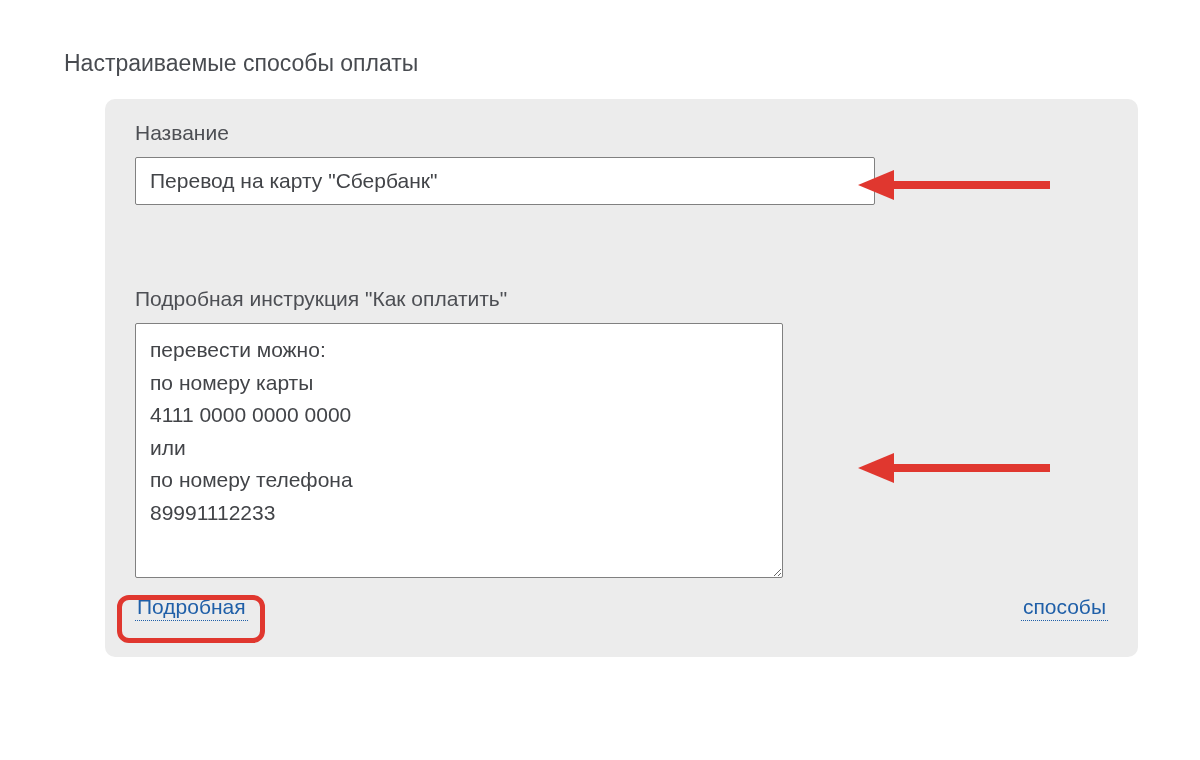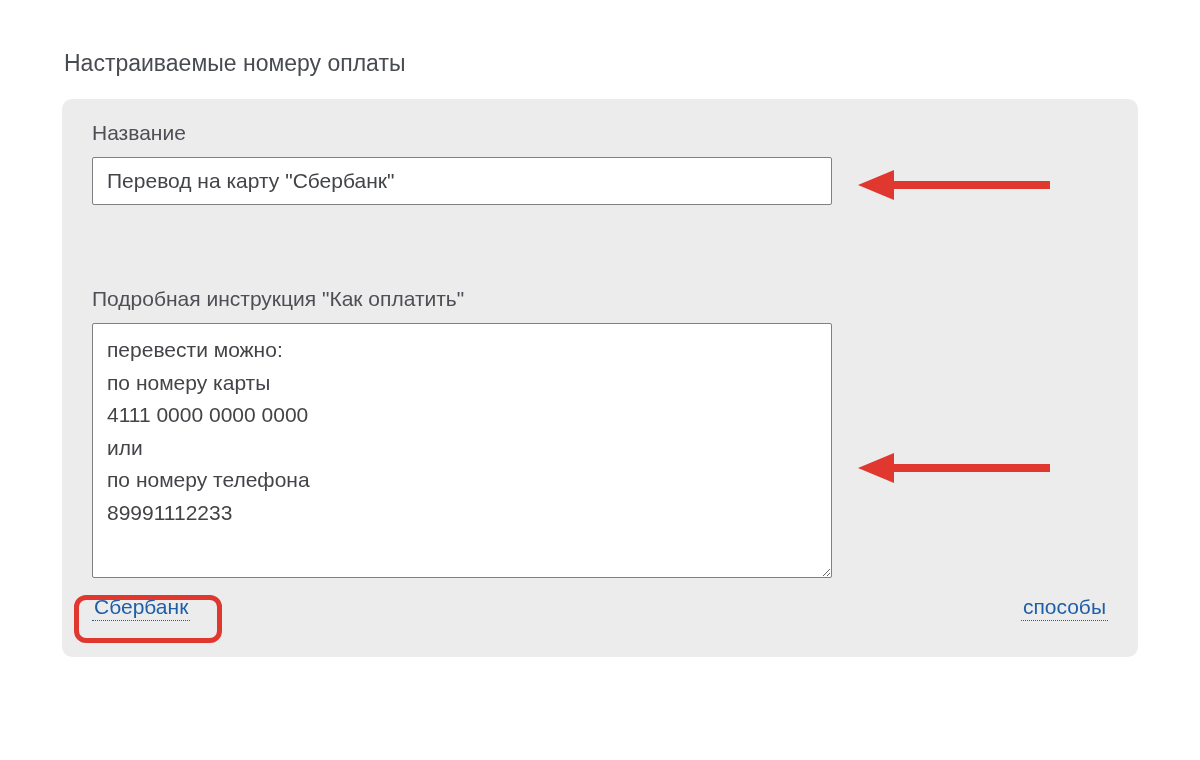--- a/index.html
+++ b/index.html
@@ -24,20 +24,21 @@
     margin: 0 0 22px 2px;
     font-weight: 400;
   }
 
   .card {
     background: #ececec;
     border-radius: 10px;
     padding: 22px 30px 36px 30px;
     box-sizing: border-box;
     position: relative;
+    margin-left: 43px;
   }
 
   .field-label {
     font-size: 21px;
     color: #4d4f54;
     margin: 0 0 12px 0;
     font-weight: 400;
   }
 
   .text-input {
@@ -49,21 +50,21 @@
     font-size: 21px;
     color: #424448;
     padding: 0 14px;
     box-sizing: border-box;
     font-family: inherit;
   }
 
   .gap { height: 82px; }
 
   .textarea {
-    width: 740px;
+    width: 648px;
     height: 255px;
     background: #ffffff;
     border: 1px solid #808080;
     border-radius: 2px;
     font-size: 21px;
     color: #424448;
     padding: 10px 14px;
     box-sizing: border-box;
     font-family: inherit;
     line-height: 1.55;
@@ -111,41 +112,41 @@
   .arrow svg { display: block; }
 
   .arrow1 { left: 854px; top: 164px; }
   .arrow2 { left: 854px; top: 447px; }
 </style>
 </head>
 <body>
 
 <div class="wrap">
 
-  <h1 class="page-title">Настраиваемые номеру оплаты</h1>
+  <h1 class="page-title">Настраиваемые способы оплаты</h1>
 
   <div class="card">
 
     <div class="field-label">Название</div>
 
     <input type="text" class="text-input" value="Перевод на карту &quot;Сбербанк&quot;" style="">
 
     <div class="gap"></div>
 
     <div class="field-label">Подробная инструкция "Как оплатить"</div>
 
     <textarea class="textarea" style="">перевести можно:
 по номеру карты
 4111 0000 0000 0000
 или
 по номеру телефона
 89991112233</textarea>
 
     <div class="actions">
-      <button class="link-btn">Сбербанк</button>
+      <button class="link-btn">Подробная</button>
       <button class="link-btn">способы</button>
     </div>
 
     <div class="save-highlight"></div>
   </div>
 </div>
 
 <div class="arrow arrow1">
   <svg width="200" height="42" viewBox="0 0 200 42">
     <line x1="36" y1="21" x2="196" y2="21" stroke="#e0372f" stroke-width="8"></line>

